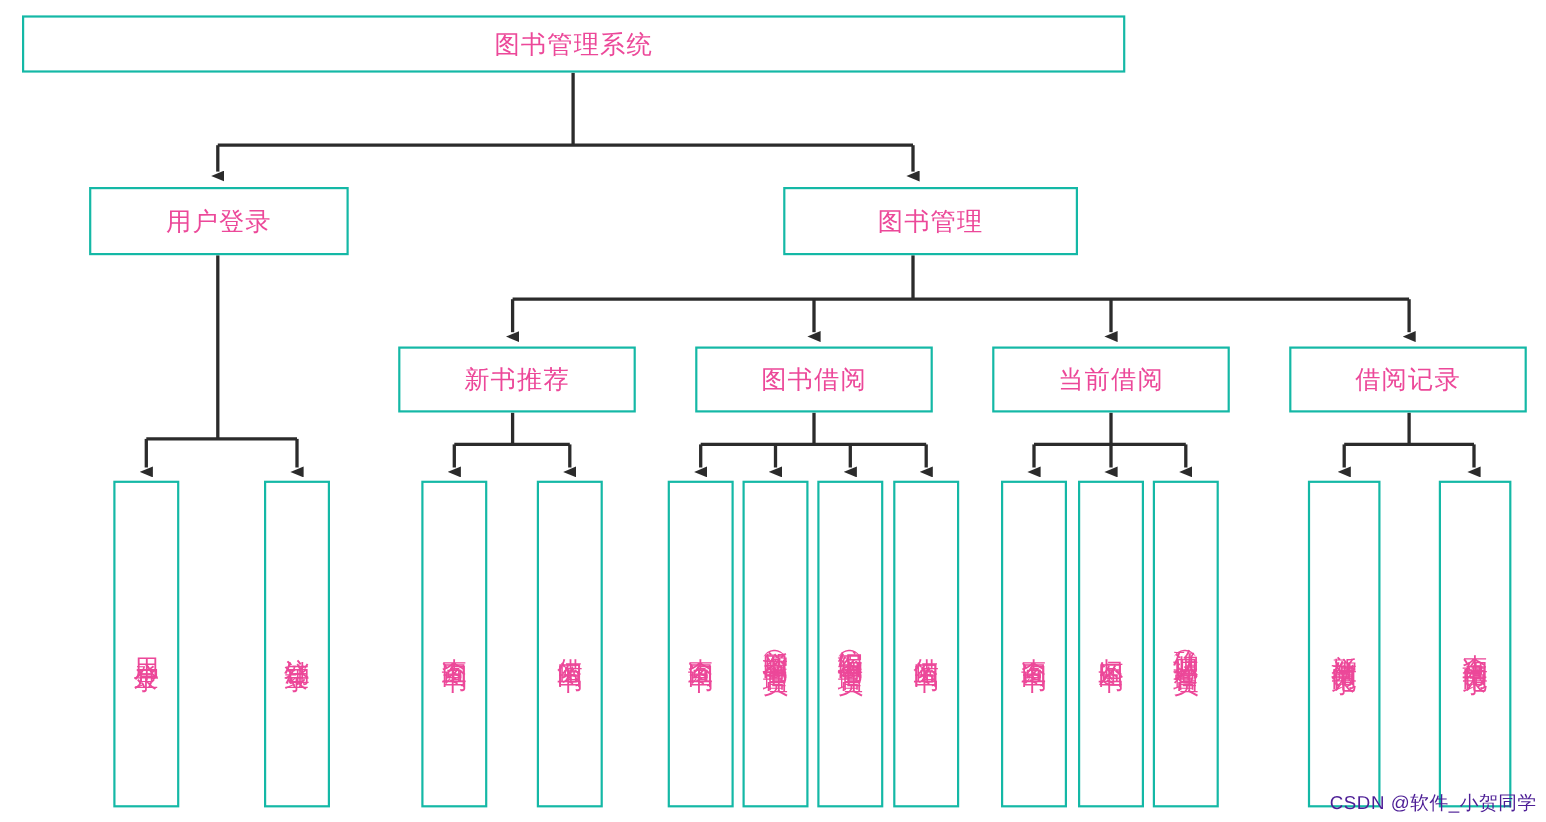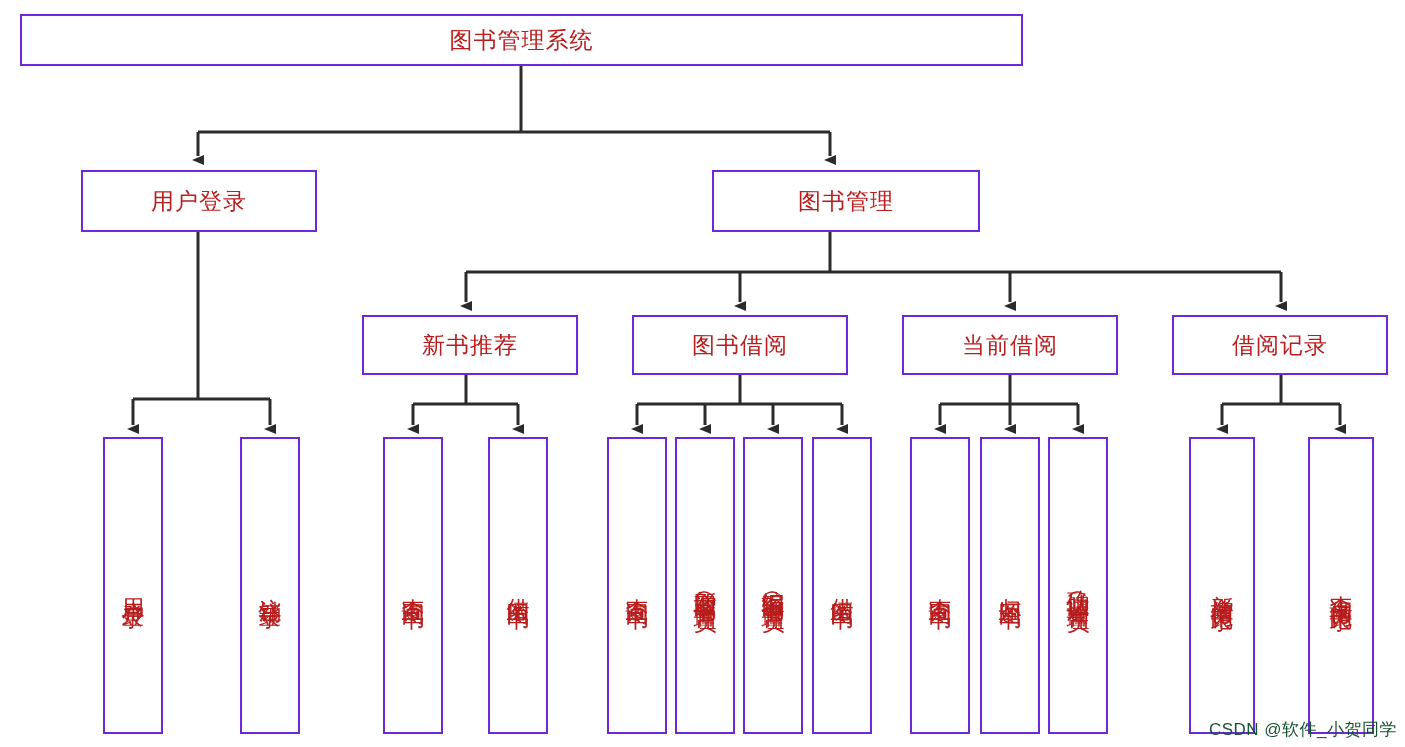--- a/index.html
+++ b/index.html
@@ -22,25 +22,25 @@
     left: 0;
     top: 0;
     width: 1405px;
     height: 747px;
     pointer-events: none;
   }
   .node {
     position: absolute;
     box-sizing: border-box;
     background: #ffffff;
-    border: 2px solid #6d28d9;
+    border: 2px solid #14b8a6;
     display: flex;
     align-items: center;
     justify-content: center;
-    color: #b91c1c;
+    color: #ec4899;
   }
   .node .lbl {
     text-align: center;
     line-height: 1.05;
     white-space: pre;
   }
   .node.h .lbl {
     font-size: 23px;
     letter-spacing: 1px;
   }
@@ -53,21 +53,21 @@
     text-orientation: upright;
     font-size: 23px;
     letter-spacing: 3px;
     line-height: 1;
   }
   .watermark {
     position: absolute;
     right: 8px;
     bottom: 6px;
     font-size: 17px;
-    color: #14532d;
+    color: #4c1d95;
     letter-spacing: 0.5px;
     white-space: pre;
   }
 </style>
 </head>
 <body>
 
 <div id="canvas">
 
   <svg id="edges" viewBox="0 0 1405 747">

